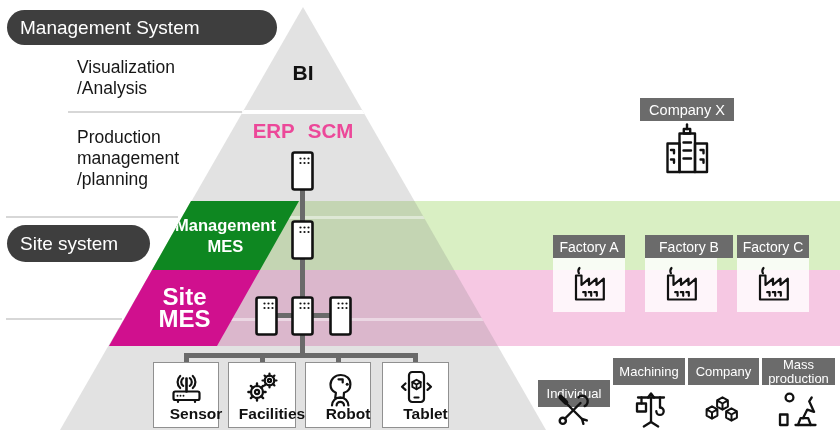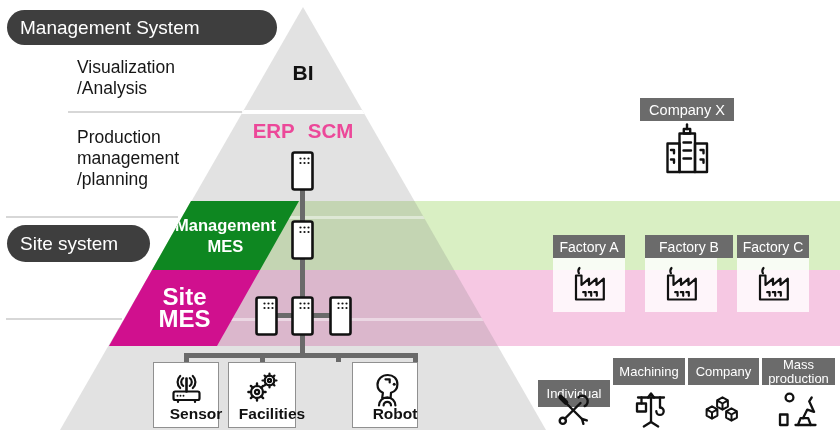--- a/index.html
+++ b/index.html
@@ -284,26 +284,38 @@
         <circle cx="15" cy="25" r="6"></circle>
           <circle cx="15" cy="25" r="2.1"></circle>
         <path d="M21 25 H23.6 M19.24 29.24 L21.1 31.1 M15 31 V33.6 M10.76 29.24 L8.9 31.1 M9 25 H6.4 M10.76 20.76 L8.9 18.9 M15 19 V16.4 M19.24 20.76 L21.1 18.9" stroke-width="2.4"></path>
         <circle cx="27.5" cy="13.5" r="4.8"></circle>
           <circle cx="27.5" cy="13.5" r="1.6"></circle>
         <path d="M32.3 13.5 H34.5 M30.9 16.9 L32.45 18.45 M27.5 18.3 V20.5 M24.1 16.9 L22.55 18.45 M22.7 13.5 H20.5 M24.1 10.1 L22.55 8.55 M27.5 8.7 V6.5 M30.9 10.1 L32.45 8.55" stroke-width="2.2"></path>
       </svg>
     </div>
     <div class="dev-label">Facilities</div>
   </div>
-  <div class="dev-box" style="left:305px;width:66px;margin-left:47px;">
+  <div class="dev-box" style="left:305px;width:66px;">
     <div class="dev-icon">
       <svg width="40" height="40" viewBox="0 0 40 40" fill="none" stroke="#111" stroke-width="2.2" stroke-linecap="round" stroke-linejoin="round">
         <path d="M17.2 31 l0.7-5.2 c-3.4-1.5-5.4-4.5-5.4-8.1 C12.5 12 17 8 22.8 8 c5.6 0 9.6 3.8 9.6 9.2 0 4.3-2.5 7.4-6.4 8.5 l-0.4 5.3 z"></path>
         <circle cx="29.2" cy="17.3" r="1.5" fill="#111" stroke="none"></circle>
         <path d="M20.5 12.3 h4.2 v3.2"></path>
         <path d="M14 38.5 a8.2 8.2 0 0 1 16.4 0"></path>
         <path d="M18.6 38.5 a3.7 3.7 0 0 1 7.4 0"></path>
       </svg>
     </div>
     <div class="dev-label">Robot</div>
   </div>
+  <div class="dev-box" style="left:382px;width:67px;">
+    <div class="dev-icon">
+      <svg width="40" height="40" viewBox="0 0 40 40" fill="none" stroke="#111" stroke-width="2.2" stroke-linecap="round" stroke-linejoin="round">
+        <rect x="13" y="5" width="15" height="30" rx="3.2"></rect>
+        <path d="M20.5 12.7 l4.2 2.4 v4.8 l-4.2 2.4 -4.2-2.4 v-4.8 z" stroke-width="1.8"></path>
+        <path d="M16.3 15.1 l4.2 2.4 4.2-2.4 M20.5 17.5 v4.8" stroke-width="1.8"></path>
+        <path d="M18.5 30.5 h4"></path>
+        <path d="M9.5 16.5 l-3.5 3.2 3.5 3.2 M31.5 16.5 l3.5 3.2 -3.5 3.2"></path>
+      </svg>
+    </div>
+    <div class="dev-label">Tablet</div>
+  </div>
 
 </div>
 
 </body></html>

